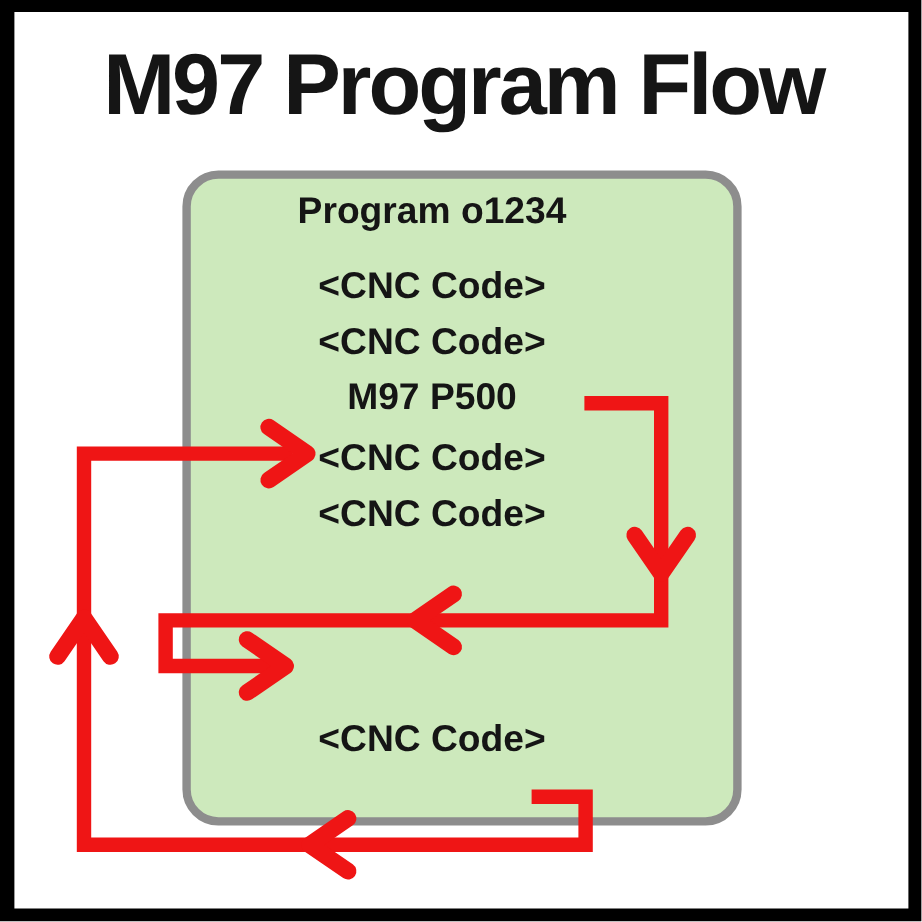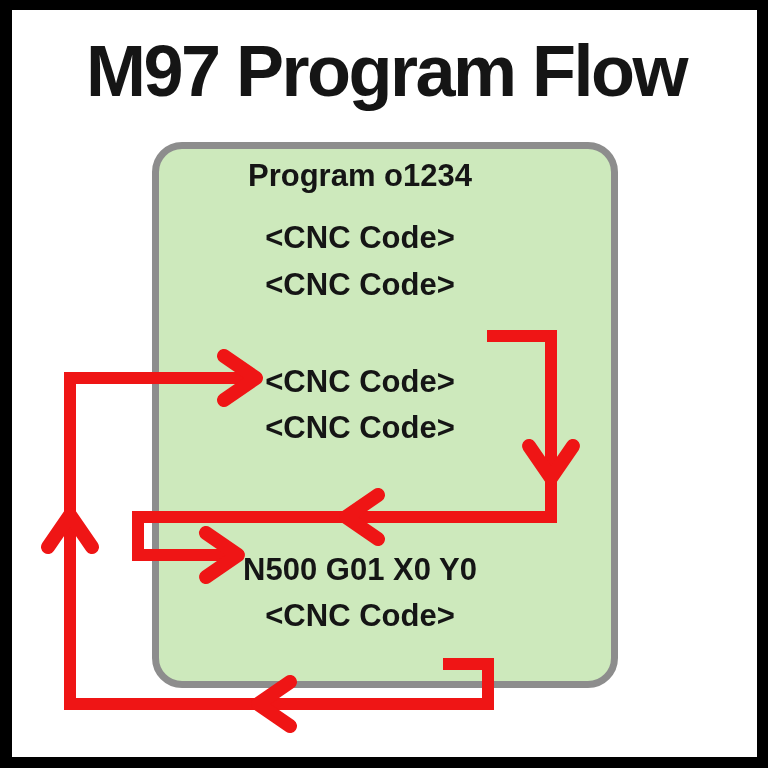--- a/index.html
+++ b/index.html
@@ -62,23 +62,23 @@
 
 <div class="stage">
 
   <h1 class="page-title">M97 Program Flow</h1>
 
   <div class="program-box"></div>
 
   <div class="code-line" style="top:156px">Program o1234</div>
   <div class="code-line" style="top:218px">&lt;CNC Code&gt;</div>
   <div class="code-line" style="top:265px">&lt;CNC Code&gt;</div>
+  <div class="code-line" style="top:311px">M97 P500</div>
   <div class="code-line" style="top:362px">&lt;CNC Code&gt;</div>
   <div class="code-line" style="top:408px">&lt;CNC Code&gt;</div>
-  <div class="code-line" style="top:550px">N500 G01 X0 Y0</div>
   <div class="code-line" style="top:596px">&lt;CNC Code&gt;</div>
 
   <svg class="arrows" width="768" height="768" viewBox="0 0 768 768">
 
     <g>
       <path class="arrow-line" d="M487 336 H551 V517 H138 V555 H226"></path>
       <path class="arrow-head" d="M529 446 L551 478 L573 446"></path>
       <path class="arrow-head" d="M378 495 L346 517 L378 539"></path>
       <path class="arrow-head" d="M206 533 L238 555 L206 577"></path>
     </g>

